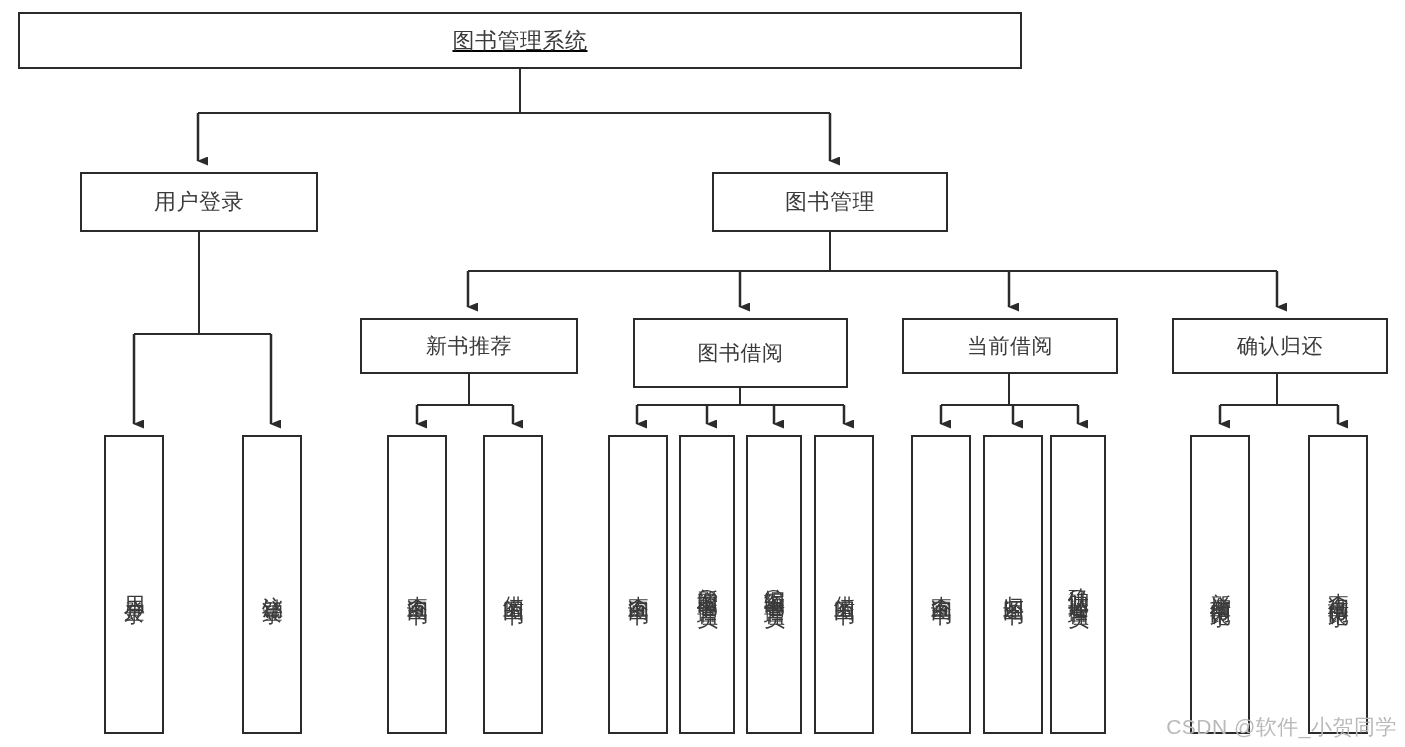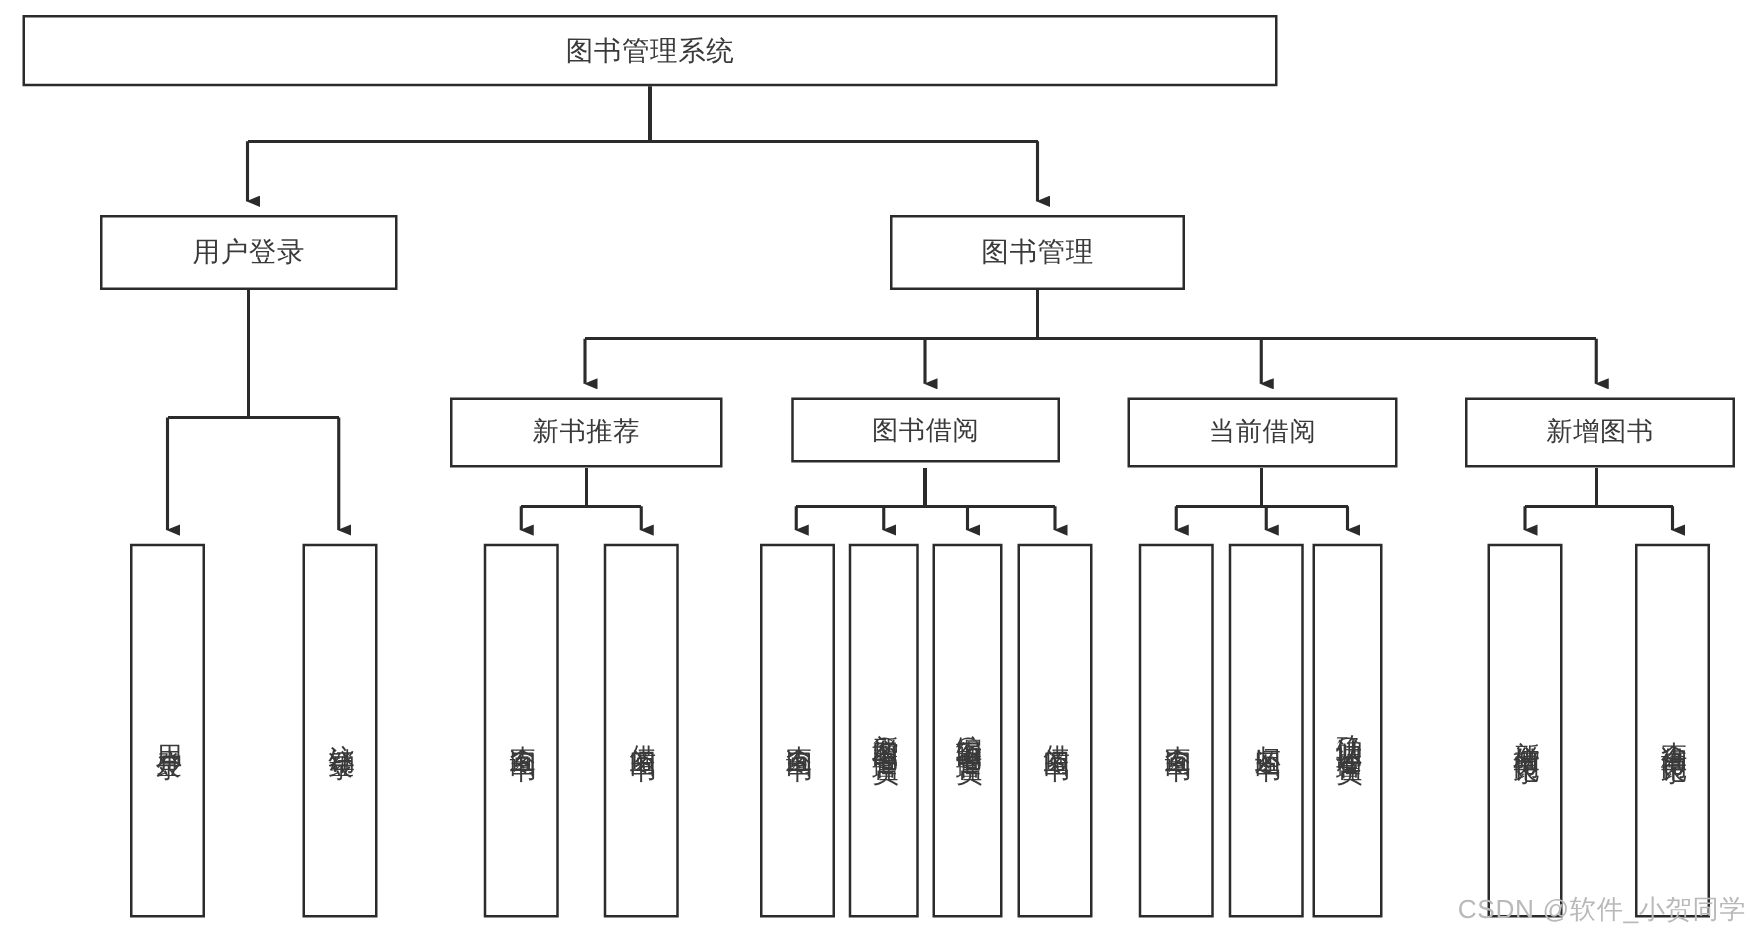--- a/index.html
+++ b/index.html
@@ -110,42 +110,42 @@
         <line x1="774" y1="405" x2="774" y2="424" marker-end="url(#arrowhead)"></line>
         <line x1="844" y1="405" x2="844" y2="424" marker-end="url(#arrowhead)"></line>
         <line x1="941" y1="405" x2="941" y2="424" marker-end="url(#arrowhead)"></line>
         <line x1="1013" y1="405" x2="1013" y2="424" marker-end="url(#arrowhead)"></line>
         <line x1="1078" y1="405" x2="1078" y2="424" marker-end="url(#arrowhead)"></line>
         <line x1="1220" y1="405" x2="1220" y2="424" marker-end="url(#arrowhead)"></line>
         <line x1="1338" y1="405" x2="1338" y2="424" marker-end="url(#arrowhead)"></line>
       </g>
   </svg>
 
-  <div class="node root" id="node-root" style="left: 18px; top: 12px; width: 1004px; height: 57px;">
+  <div class="node root" id="node-root" style="left: 18px; top: 12px; width: 1004px; height: 57px; text-decoration: underline;">
     <span class="node-label">图书管理系统</span>
   </div>
 
   <div id="node-layer">
       <div class="node level1" style="left: 80px; top: 172px; width: 238px; height: 60px;">
         <span class="node-label">用户登录</span>
       </div>
       <div class="node level1" style="left: 712px; top: 172px; width: 236px; height: 60px; align-items: center;">
         <span class="node-label">图书管理</span>
       </div>
       <div class="node level2" style="left: 360px; top: 318px; width: 218px; height: 56px;">
         <span class="node-label">新书推荐</span>
       </div>
-      <div class="node level2" style="left: 633px; top: 318px; width: 215px; height: 52px; font-family: Liberation Serif, serif;">
+      <div class="node level2" style="left: 633px; top: 318px; width: 215px; height: 70px;">
         <span class="node-label">图书借阅</span>
       </div>
       <div class="node level2" style="left: 902px; top: 318px; width: 216px; height: 56px;">
         <span class="node-label">当前借阅</span>
       </div>
       <div class="node level2" style="left: 1172px; top: 318px; width: 216px; height: 56px;">
-        <span class="node-label">新增图书</span>
+        <span class="node-label">确认归还</span>
       </div>
       <div class="node leaf vertical" style="left: 104px; top: 435px; width: 60px; height: 299px;">
         <span class="node-label">用户登录</span>
       </div>
       <div class="node leaf vertical" style="left: 242px; top: 435px; width: 60px; height: 299px;">
         <span class="node-label">注销登录</span>
       </div>
       <div class="node leaf vertical" style="left: 387px; top: 435px; width: 60px; height: 299px;">
         <span class="node-label">查询图书</span>
       </div>

